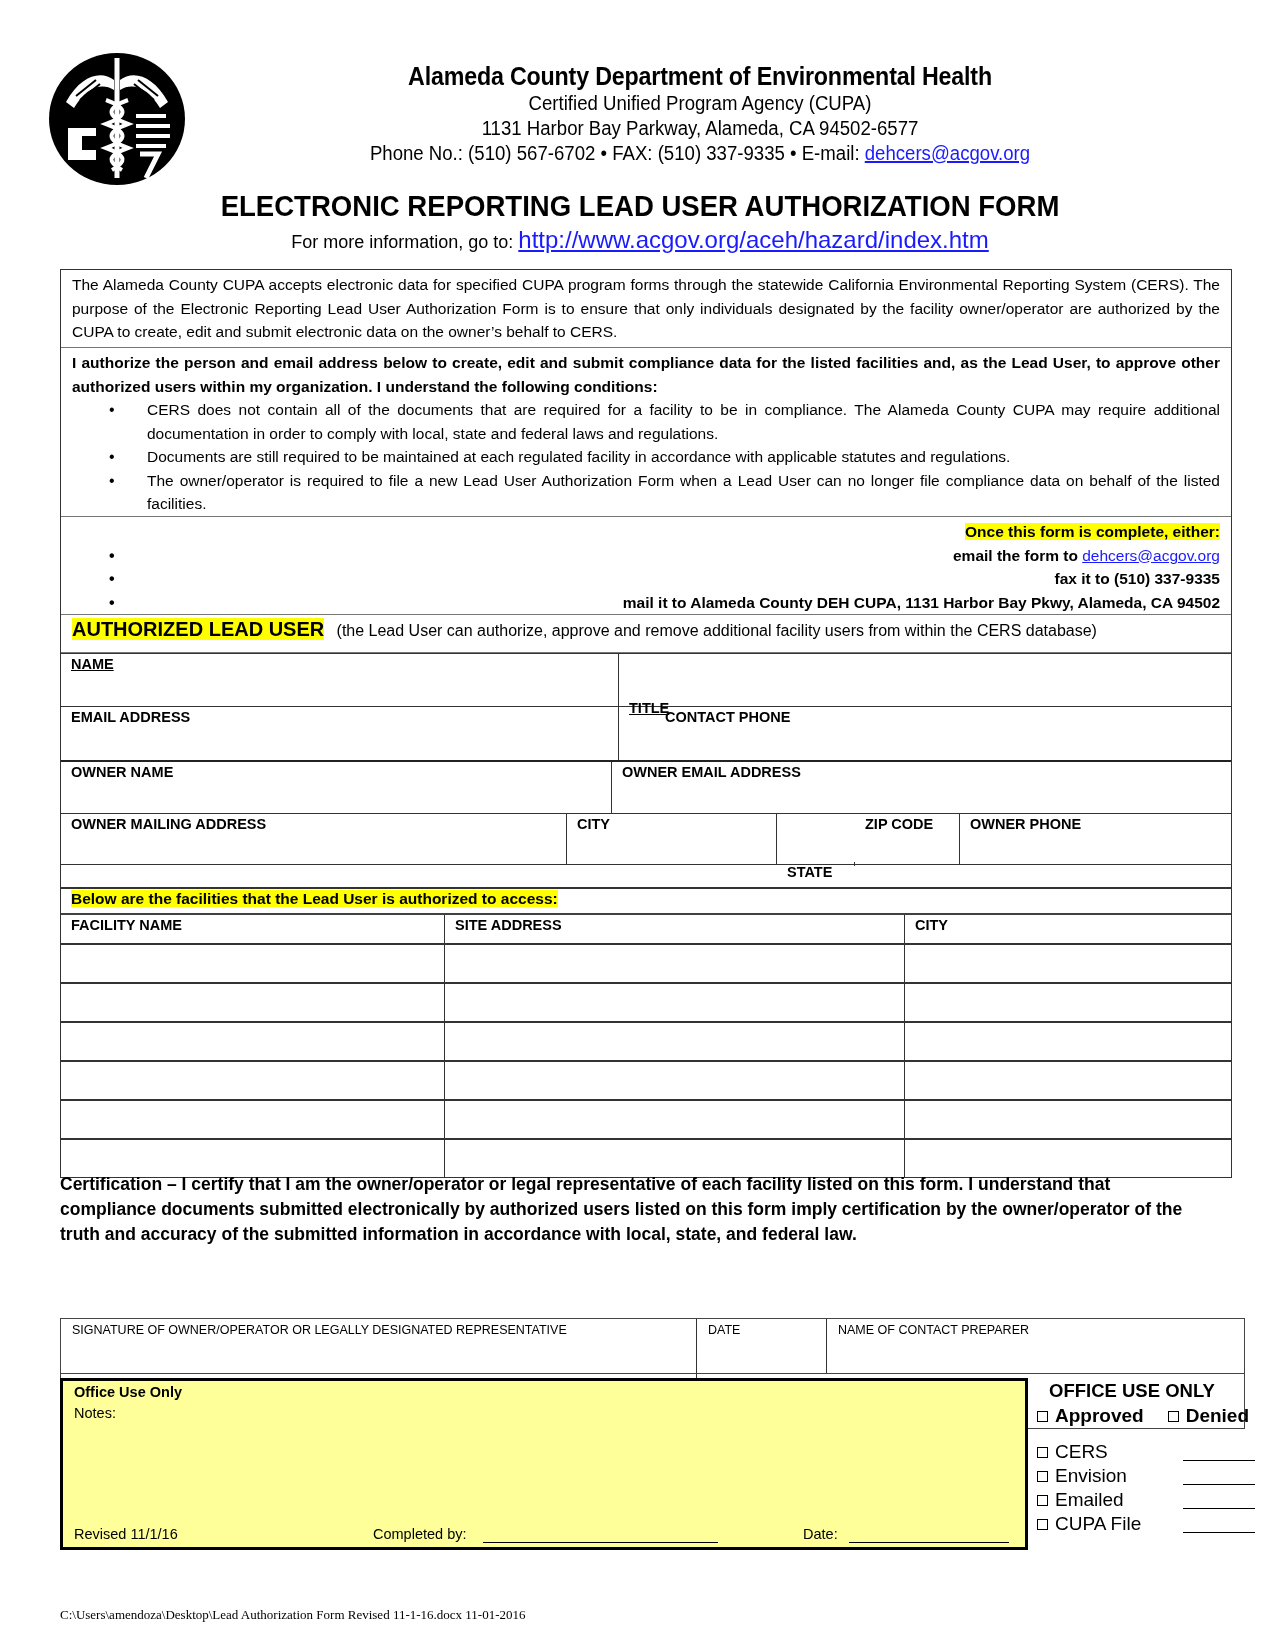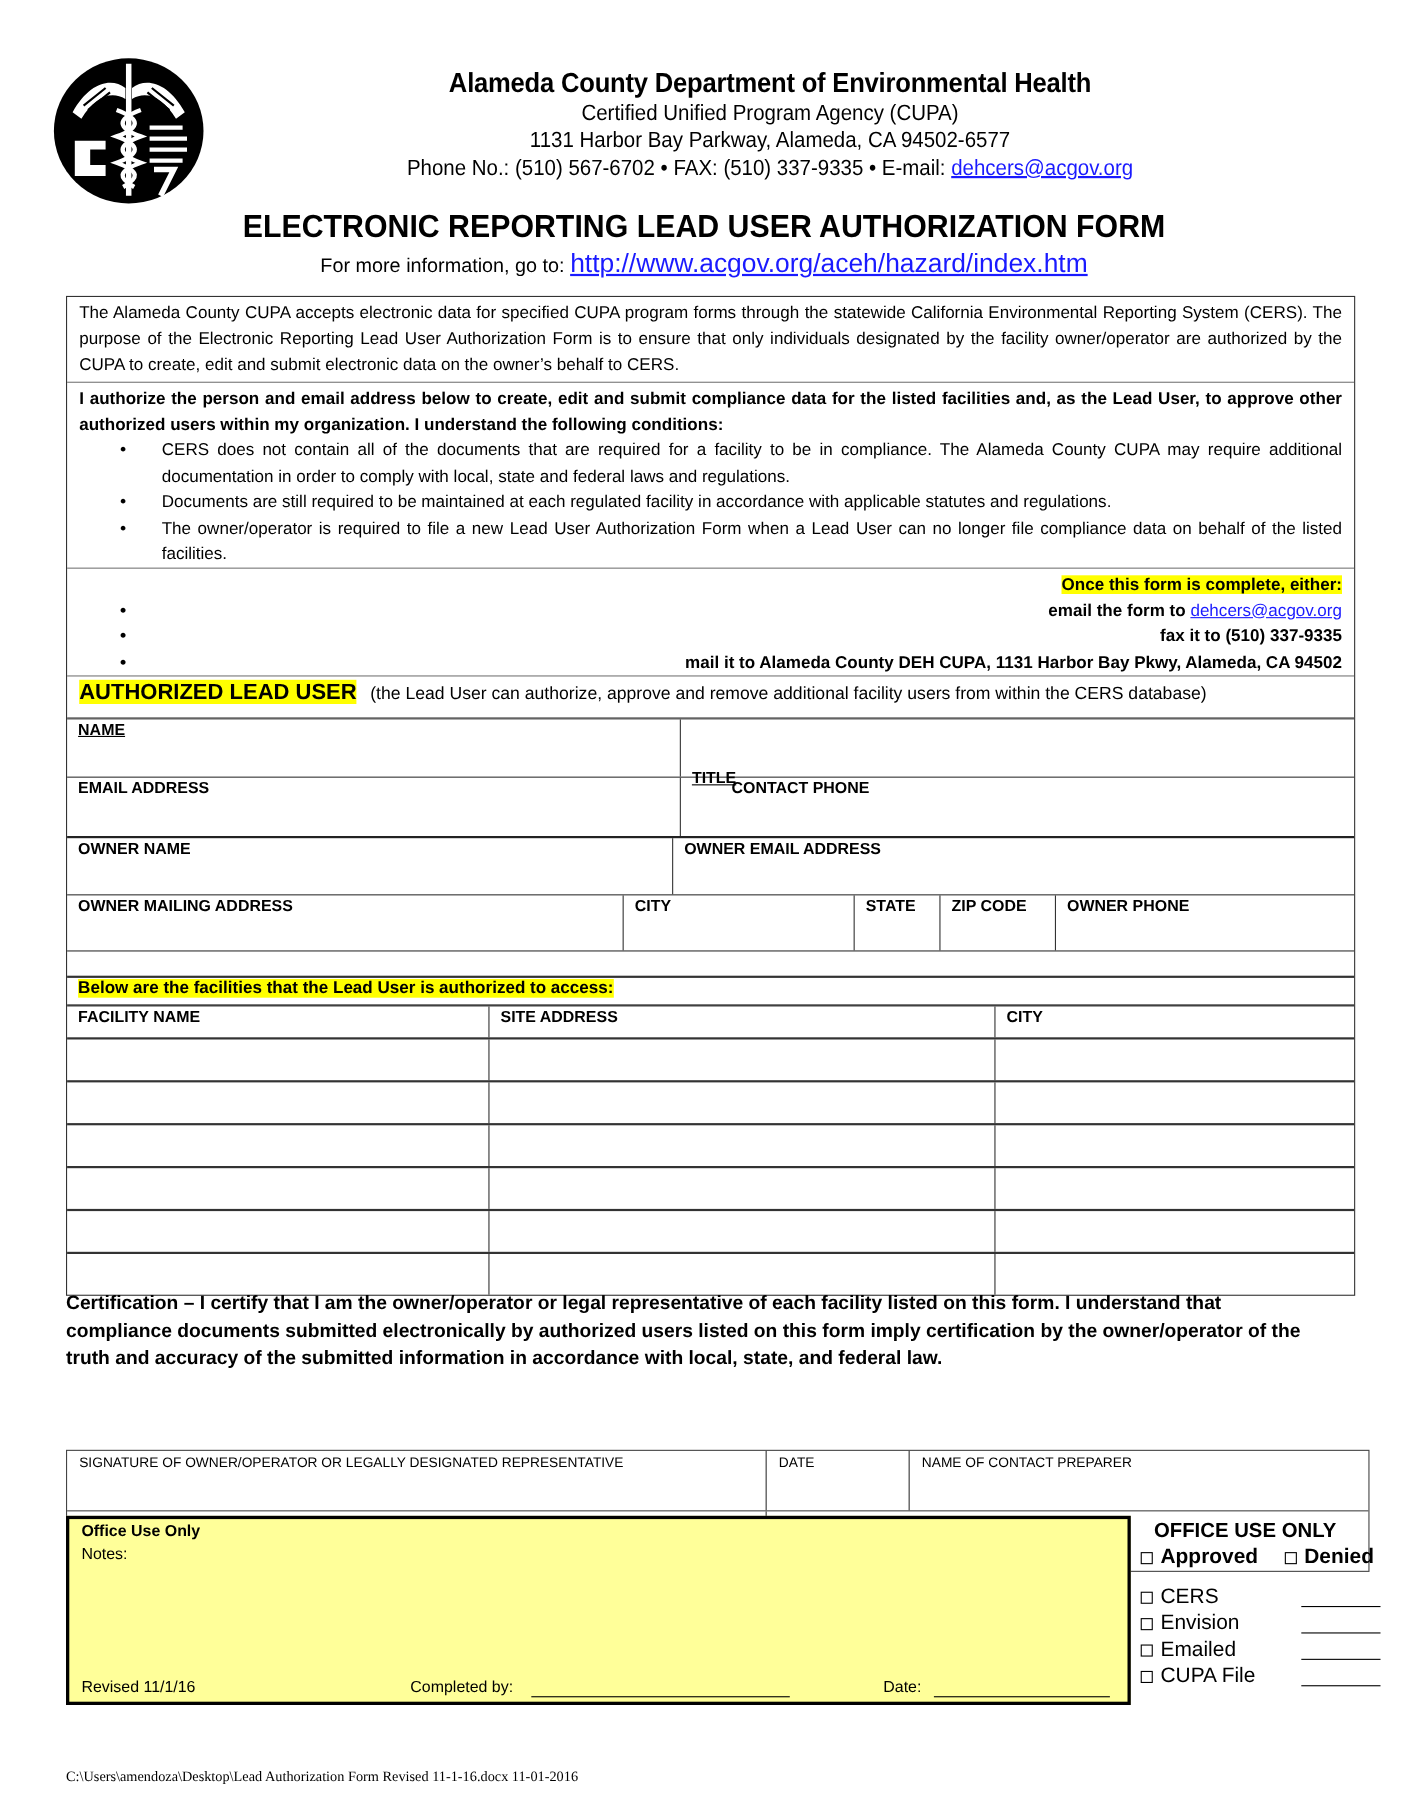--- a/index.html
+++ b/index.html
@@ -112,21 +112,21 @@
     <div class="cell" style="width:558px;"><span>EMAIL ADDRESS</span></div>
     <div class="cell" style="flex:1;"><span>CONTACT PHONE</span></div>
   </div>
   <div class="row narrow" style="height:51px; border-top:2.5px solid #222;">
     <div class="cell" style="width:551px;"><span>OWNER NAME</span></div>
     <div class="cell" style="flex:1;"><span>OWNER EMAIL ADDRESS</span></div>
   </div>
   <div class="row narrow" style="height:50px;">
     <div class="cell" style="width:506px;"><span>OWNER MAILING ADDRESS</span></div>
     <div class="cell" style="width:210px;"><span>CITY</span></div>
-    <div class="cell" style="width:78px;"><span>STATE</span></div>
+    <div class="cell" style="width:78px;margin-top:48px;"><span>STATE</span></div>
     <div class="cell" style="width:105px;"><span>ZIP CODE</span></div>
     <div class="cell" style="flex:1;"><span>OWNER PHONE</span></div>
   </div>
   <div class="row" style="height:22px;"></div>
   <div class="row narrow" style="height:24px; border-top:2px solid #333;">
     <div class="cell" style="flex:1; padding-top:1px; font-size:15.5px;"><span class="hl">Below are the facilities that the Lead User is authorized to access:</span></div>
   </div>
   <div class="row narrow" style="height:28px; border-top:2px solid #404040;">
     <div class="cell" style="width:384px;">FACILITY NAME</div>
     <div class="cell" style="width:460px;">SITE ADDRESS</div>

